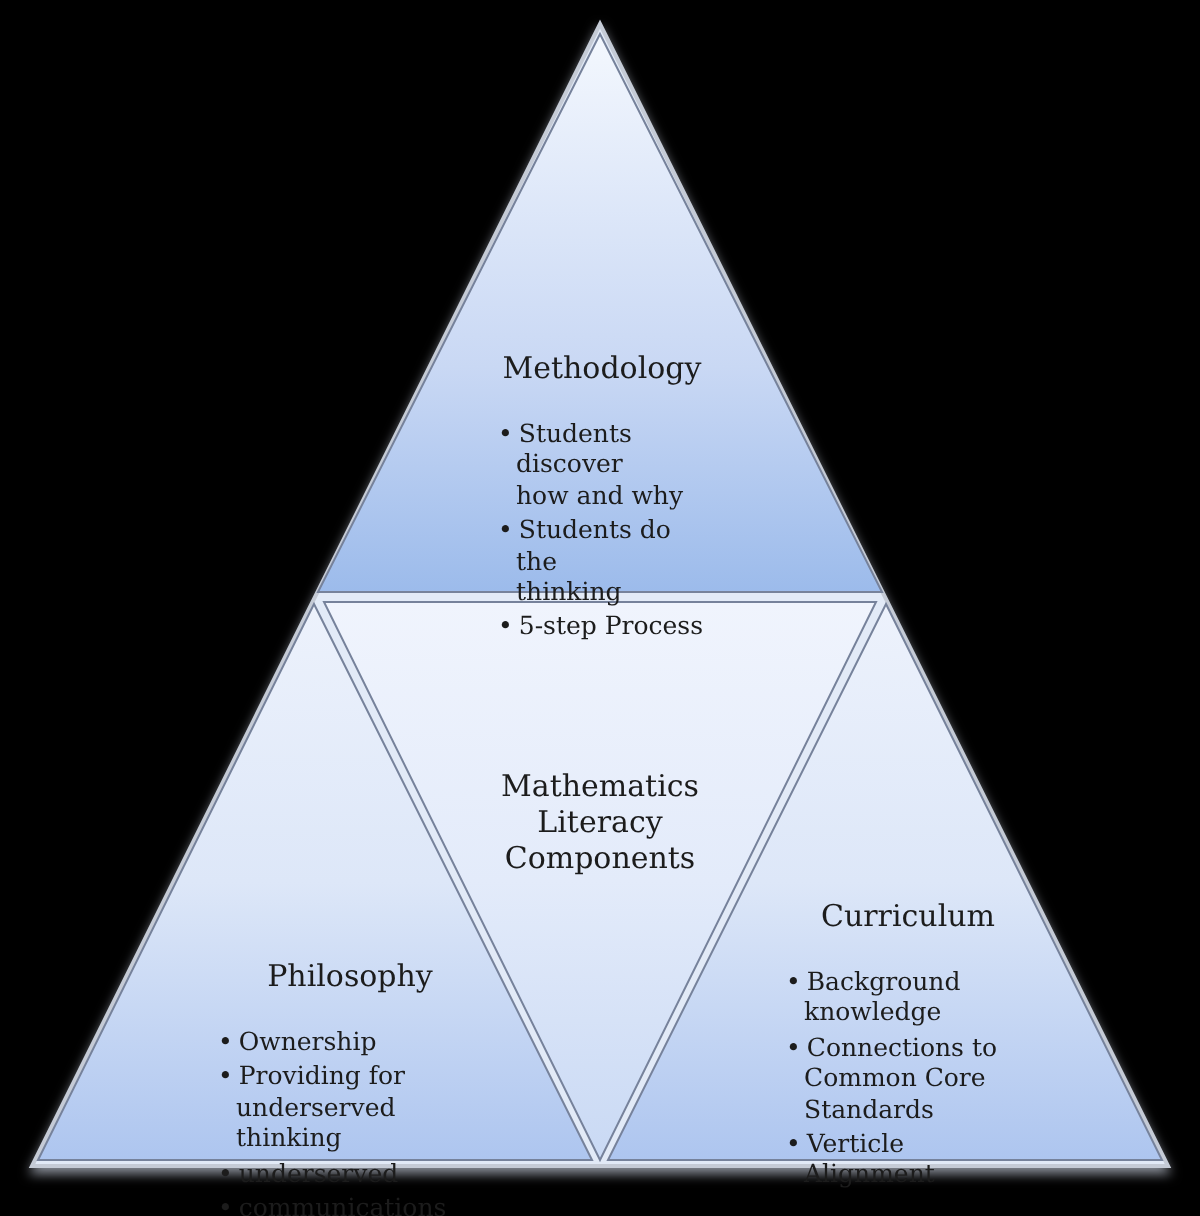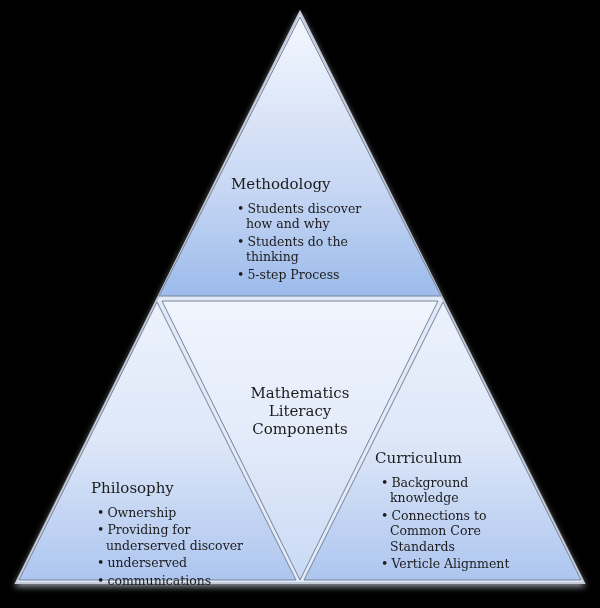--- a/index.html
+++ b/index.html
@@ -19,23 +19,24 @@
   .txt {
     position: absolute;
     color: #1c1c1c;
     -webkit-font-smoothing: antialiased;
   }
   .section-title {
     font-size: 15px;
     line-height: 18px;
     margin: 0 0 8px 0;
     white-space: pre-line;
+    text-align: center;
   }
   ul.bullets {
-    margin: 4px;
+    margin: 16px;
     padding: 0 0 0 2px;
     list-style: none;
   }
   ul.bullets li {
     font-size: 12.5px;
     line-height: 15.4px;
     margin: 0 0 2px 0;
     padding-left: 9px;
     text-indent: -9px;
     white-space: pre-line;
@@ -104,21 +105,21 @@
 
   <div class="txt center-label sec-center">Mathematics
 Literacy
 Components</div>
 
   <div class="txt sec-philosophy">
     <div class="section-title">Philosophy</div>
     <ul class="bullets">
       <li>Ownership</li>
       <li>Providing for
-underserved discover</li>
+underserved thinking</li>
       <li>underserved</li>
       <li>communications</li>
     </ul>
   </div>
 
   <div class="txt sec-curriculum">
     <div class="section-title">Curriculum</div>
     <ul class="bullets">
       <li>Background
 knowledge</li>

